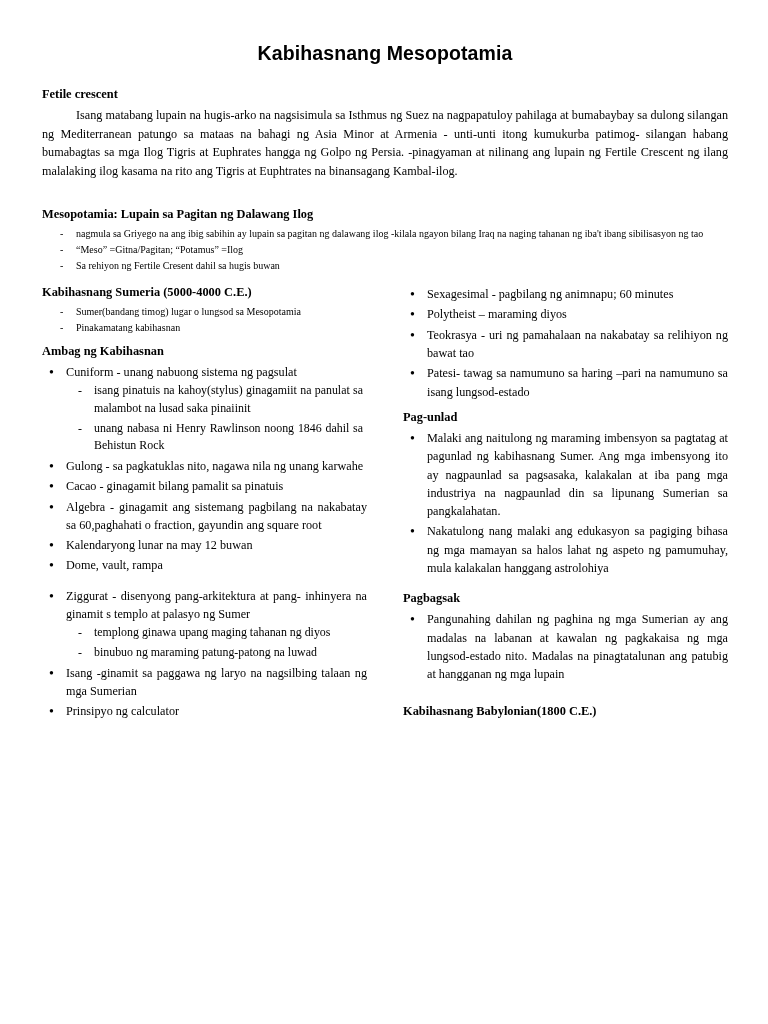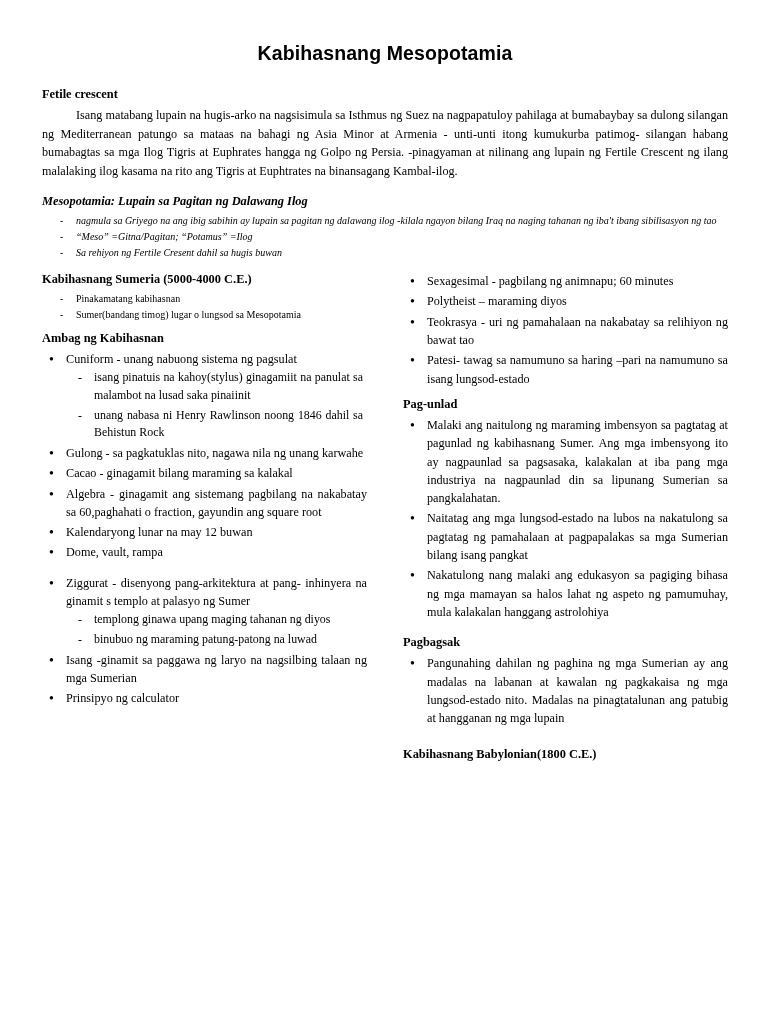--- a/index.html
+++ b/index.html
@@ -96,21 +96,21 @@
   }
   .cols {
     display: flex;
     gap: 36px;
     margin-top: 12px;
   }
   .col { width: 330px; }
   .col-left { width: 330px; }
   .col-right { width: 330px; }
   .blk { margin-bottom: 9px; }
-  .heading-sp { margin-top: 14px; font-style: italic; }
+  .heading-sp { margin-top: 27px; }
 </style>
 </head>
 <body>
 
 <div class="page">
 
   <h1 class="doc-title">Kabihasnang Mesopotamia</h1>
 
   <div class="blk">
     <div class="heading">Fetile crescent</div>
@@ -126,37 +126,37 @@
     </ul>
   </div>
 
   <div class="cols">
 
     <div class="col col-left">
 
       <div class="blk">
         <div class="heading">Kabihasnang Sumeria (5000-4000 C.E.)</div>
         <ul class="dashes">
+          <li>Sumer(bandang timog) lugar o lungsod sa Mesopotamia</li>
           <li>Pinakamatang kabihasnan</li>
-          <li>Sumer(bandang timog) lugar o lungsod sa Mesopotamia</li>
         </ul>
       </div>
 
       <div class="blk">
         <div class="heading">Ambag ng Kabihasnan</div>
         <ul class="bullets">
           <li>
             <span>Cuniform - unang nabuong sistema ng pagsulat</span>
             <ul class="sub-dashes">
               <li>isang pinatuis na kahoy(stylus) ginagamiit na panulat sa malambot na lusad saka pinaiinit</li>
               <li>unang nabasa ni Henry Rawlinson noong 1846 dahil sa Behistun Rock</li>
             </ul>
           </li>
           <li>Gulong -  sa pagkatuklas nito, nagawa nila ng unang karwahe</li>
-          <li>Cacao - ginagamit bilang maraming sa kalakal</li>
+          <li>Cacao - ginagamit bilang pamalit sa pinatuis</li>
           <li>Algebra - ginagamit ang sistemang pagbilang na nakabatay sa 60,paghahati o fraction, gayundin ang square root</li>
           <li>Kalendaryong lunar na may 12 buwan</li>
           <li>Dome, vault, rampa</li>
           <li style="margin-top:12px;">
             <span>Ziggurat -  disenyong pang-arkitektura at pang- inhinyera na ginamit s templo at palasyo ng Sumer</span>
             <ul class="sub-dashes">
               <li>templong ginawa upang maging tahanan ng diyos</li>
               <li>binubuo ng maraming patung-patong na luwad</li>
             </ul>
           </li>
@@ -175,21 +175,20 @@
           <li>Polytheist – maraming diyos</li>
           <li>Teokrasya - uri ng pamahalaan na nakabatay sa relihiyon ng bawat tao</li>
           <li>Patesi- tawag sa namumuno sa haring –pari na namumuno sa isang lungsod-estado</li>
         </ul>
       </div>
 
       <div class="blk" style="">
         <div class="heading">Pag-unlad</div>
         <ul class="bullets">
           <li>Malaki ang naitulong ng maraming imbensyon sa pagtatag at pagunlad ng kabihasnang Sumer. Ang mga imbensyong ito ay nagpaunlad sa pagsasaka, kalakalan at iba pang mga industriya na nagpaunlad din sa lipunang Sumerian sa pangkalahatan.</li>
-          <li>Naitatag ang mga lungsod-estado na lubos na nakatulong sa pagtatag ng pamahalaan at pagpapalakas sa mga Sumerian bilang isang pangkat</li>
           <li>Nakatulong nang malaki ang edukasyon sa pagiging bihasa ng mga mamayan sa halos lahat ng aspeto ng pamumuhay, mula kalakalan hanggang astrolohiya</li>
         </ul>
       </div>
 
       <div class="blk" style="margin-top:14px;">
         <div class="heading">Pagbagsak</div>
         <ul class="bullets">
           <li>Pangunahing dahilan ng paghina ng mga Sumerian ay ang madalas na labanan at kawalan ng pagkakaisa ng mga lungsod-estado nito. Madalas na pinagtatalunan ang patubig at hangganan ng mga lupain</li>
         </ul>
       </div>

